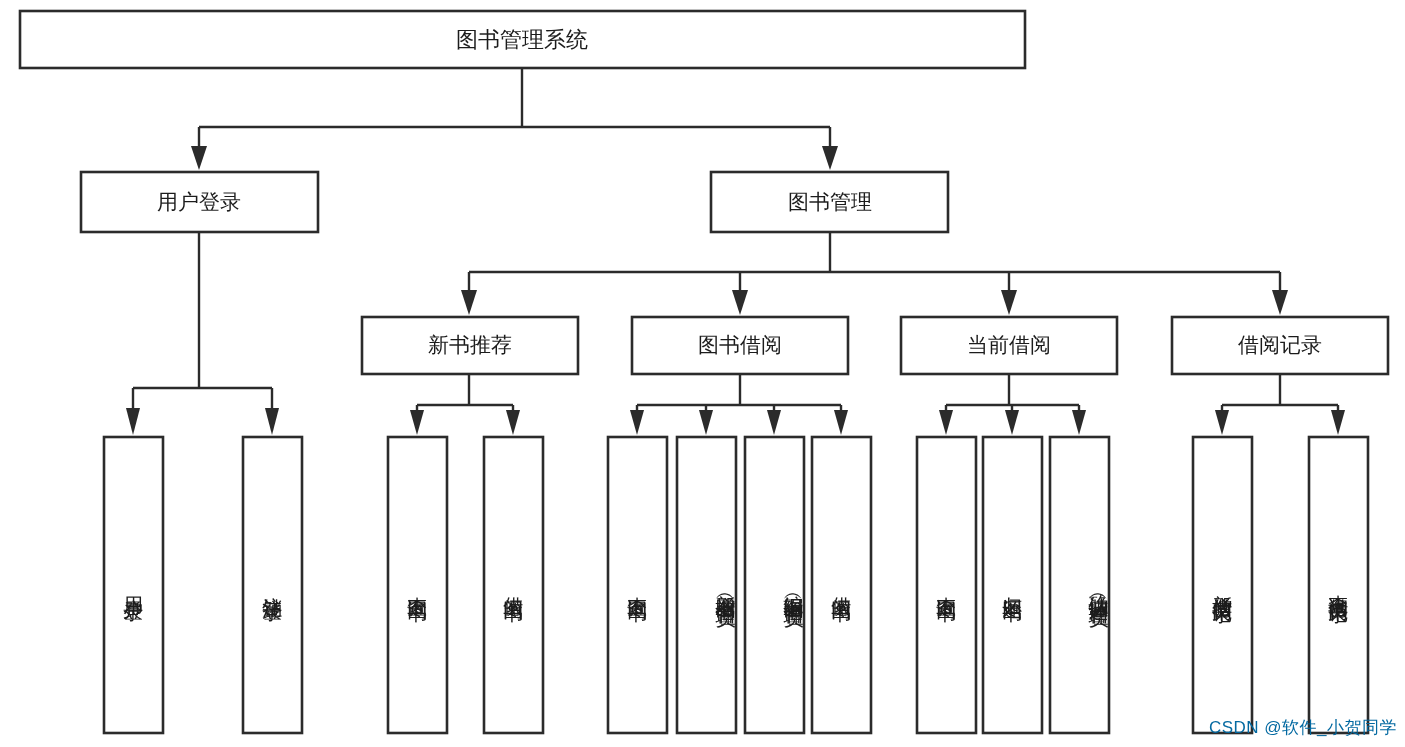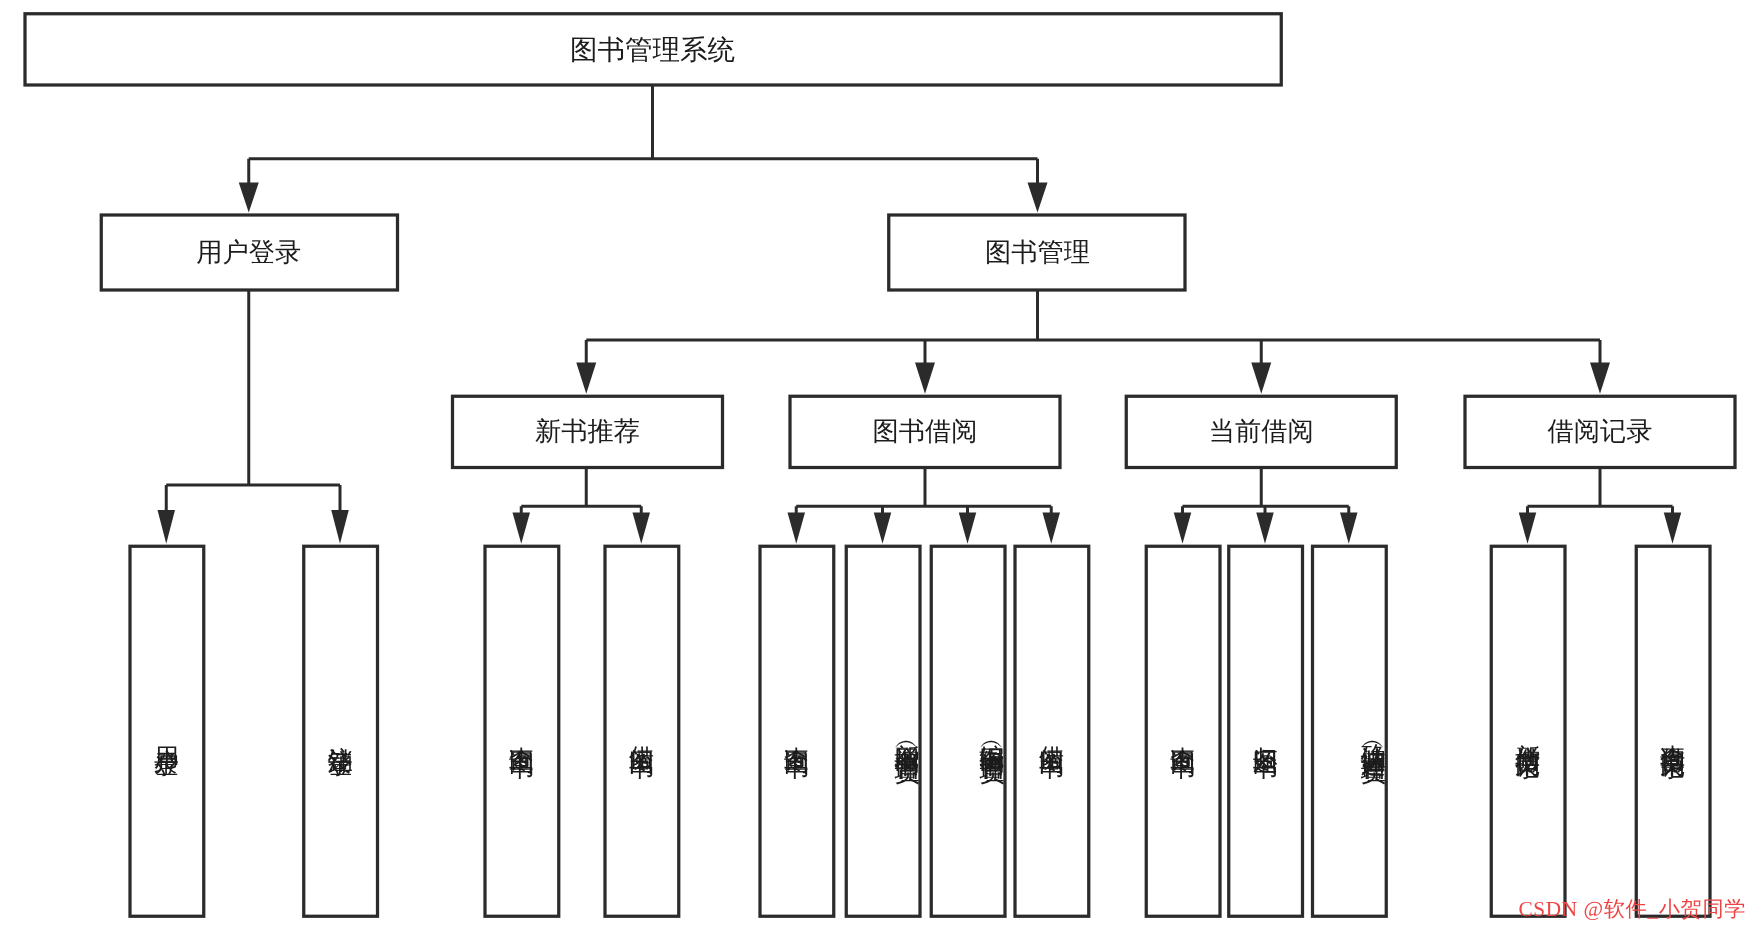--- a/index.html
+++ b/index.html
@@ -64,23 +64,23 @@
     display: flex;
     align-items: center;
     justify-content: center;
     white-space: nowrap;
     pointer-events: none;
   }
   .watermark {
     position: absolute;
     right: 8px;
     bottom: 8px;
-    font-family: Liberation Serif, serif;
+    font-family: Liberation Sans, sans-serif;
     font-size: 17px;
-    color: #ef4444;
+    color: #0369a1;
     letter-spacing: 0.5px;
     user-select: none;
   }
 </style>
 </head>
 <body>
 
 <div id="diagram-root">
 
   <svg class="flow" viewBox="0 0 1405 747">

